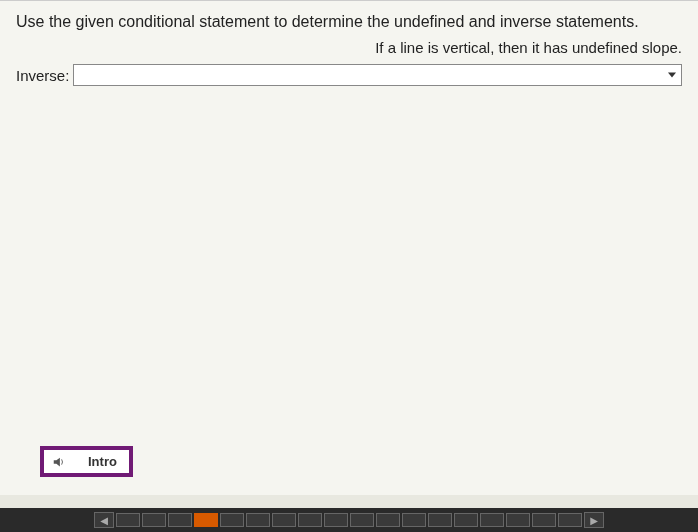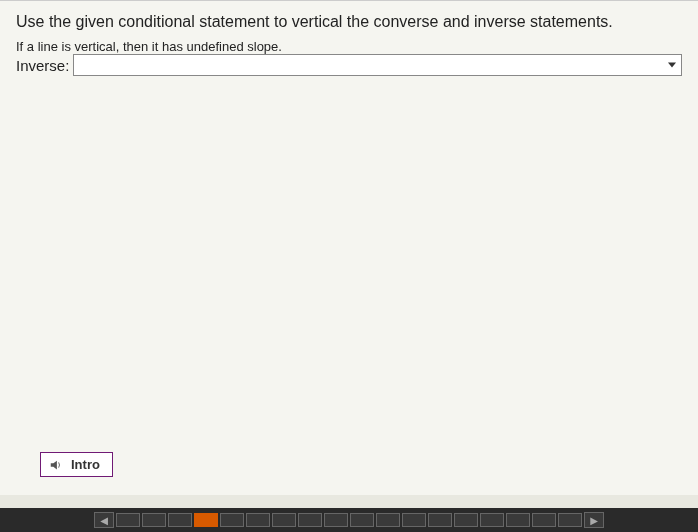--- a/index.html
+++ b/index.html
@@ -22,22 +22,24 @@
       position: relative;
       border-top: 1px solid #ccc;
     }
     .instruction {
       font-size: 16px;
       color: #222;
       margin-bottom: 6px;
       line-height: 1.4;
     }
     .conditional {
-      font-size: 13px;
+      font-size: 15px;
       color: #222;
+      margin-bottom: 8px;
+      text-align: right;
     }
     .field-row {
       display: flex;
       align-items: center;
       margin-bottom: 6px;
     }
     .field-label {
       font-size: 15px;
       color: #222;
       margin-right: 4px;
@@ -70,28 +72,28 @@
       border-left: 4px solid transparent;
       border-right: 4px solid transparent;
       border-top: 5px solid #333;
       pointer-events: none;
     }
     .intro-button {
       position: absolute;
       bottom: 18px;
       left: 40px;
       background: #fff;
-      border: 1px solid #701a75;
+      border: 4px solid #701a75;
       padding: 4px 12px 4px 8px;
       font-size: 13px;
       font-weight: bold;
       color: #333;
       display: flex;
       align-items: center;
-      gap: 8px;
+      gap: 22px;
       cursor: pointer;
     }
     .speaker-icon {
       width: 14px;
       height: 14px;
       display: inline-block;
     }
     .bottom-bar {
       position: absolute;
       bottom: 0;
@@ -135,21 +137,21 @@
       font-weight: bold;
       color: #333;
     }
   </style>
 </head>
 <body>
 
 <div class="top-fragment">Try It</div>
 
 <div class="content-area">
-  <p class="instruction">Use the given conditional statement to vertical the converse and inverse statements.</p>
+  <p class="instruction">Use the given conditional statement to determine the undefined and inverse statements.</p>
   <p class="conditional">If a line is vertical, then it has undefined slope.</p>
 
 
   <div class="field-row">
     <span class="field-label">Inverse:</span>
     <div class="dropdown-wrap">
       <select class="dropdown" value="">
         <option></option>
       </select>
     </div>

